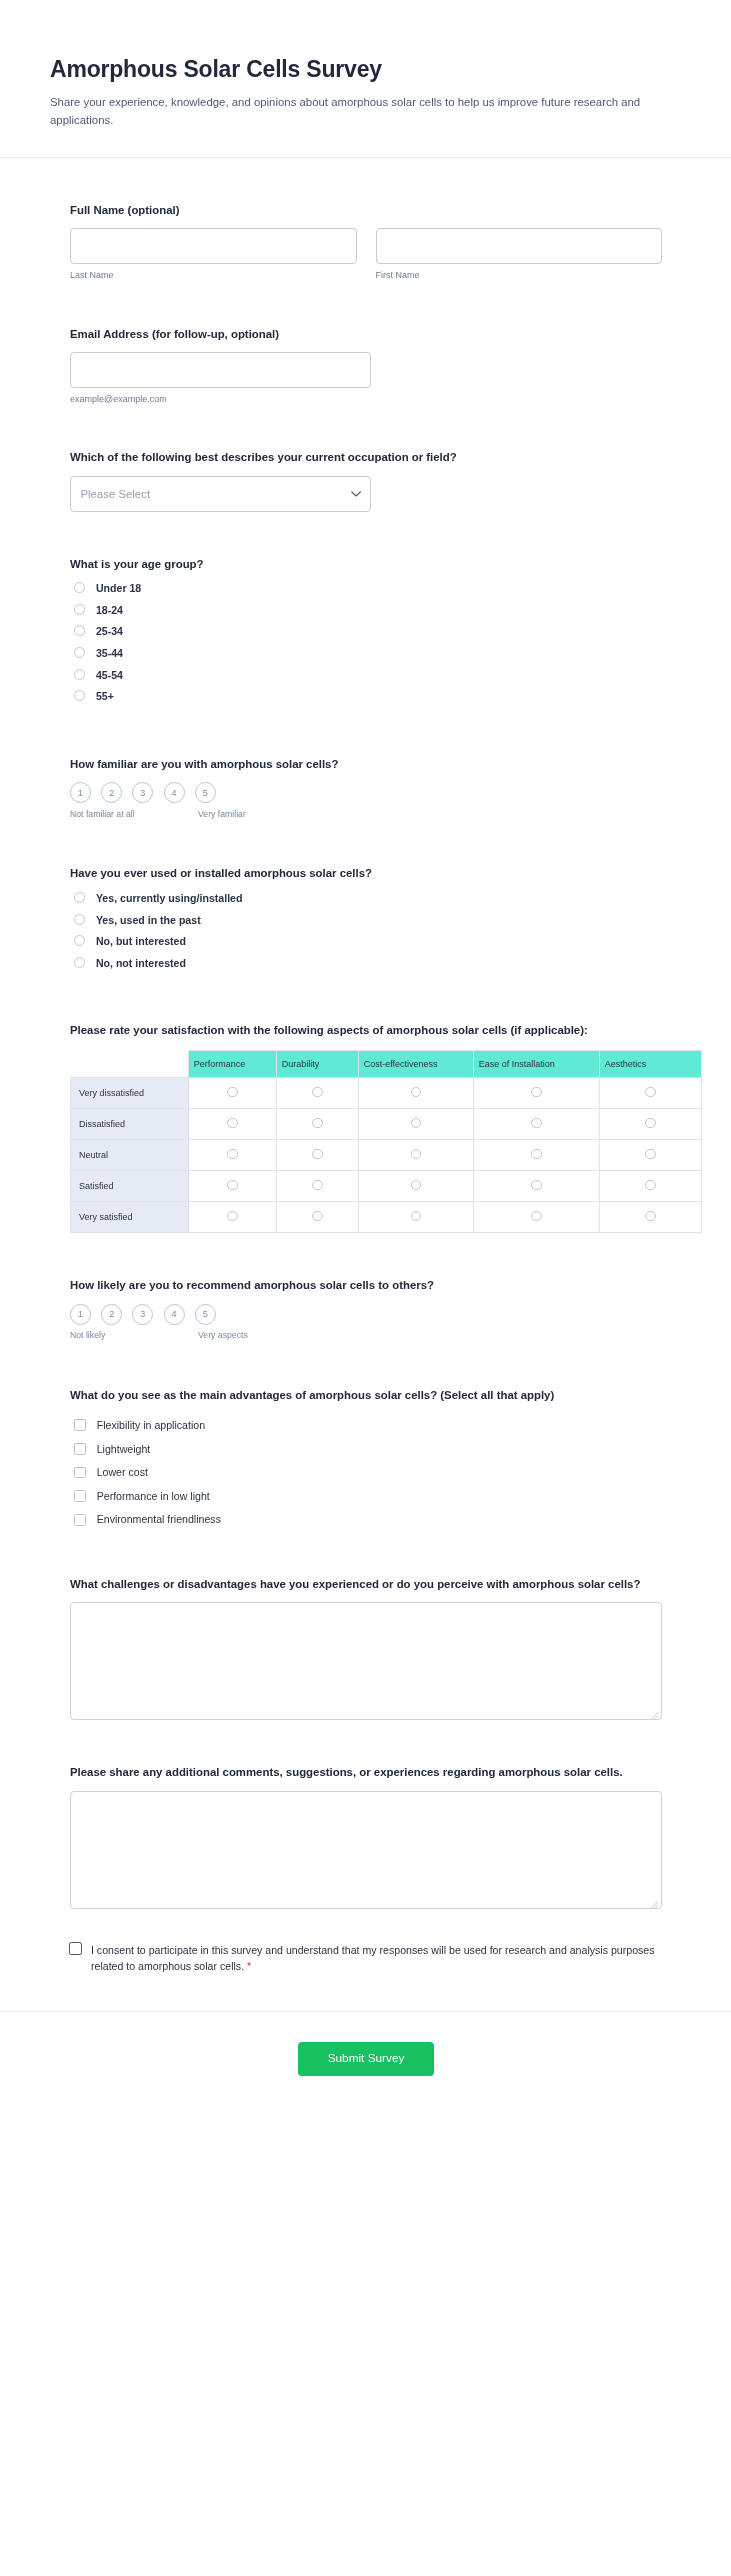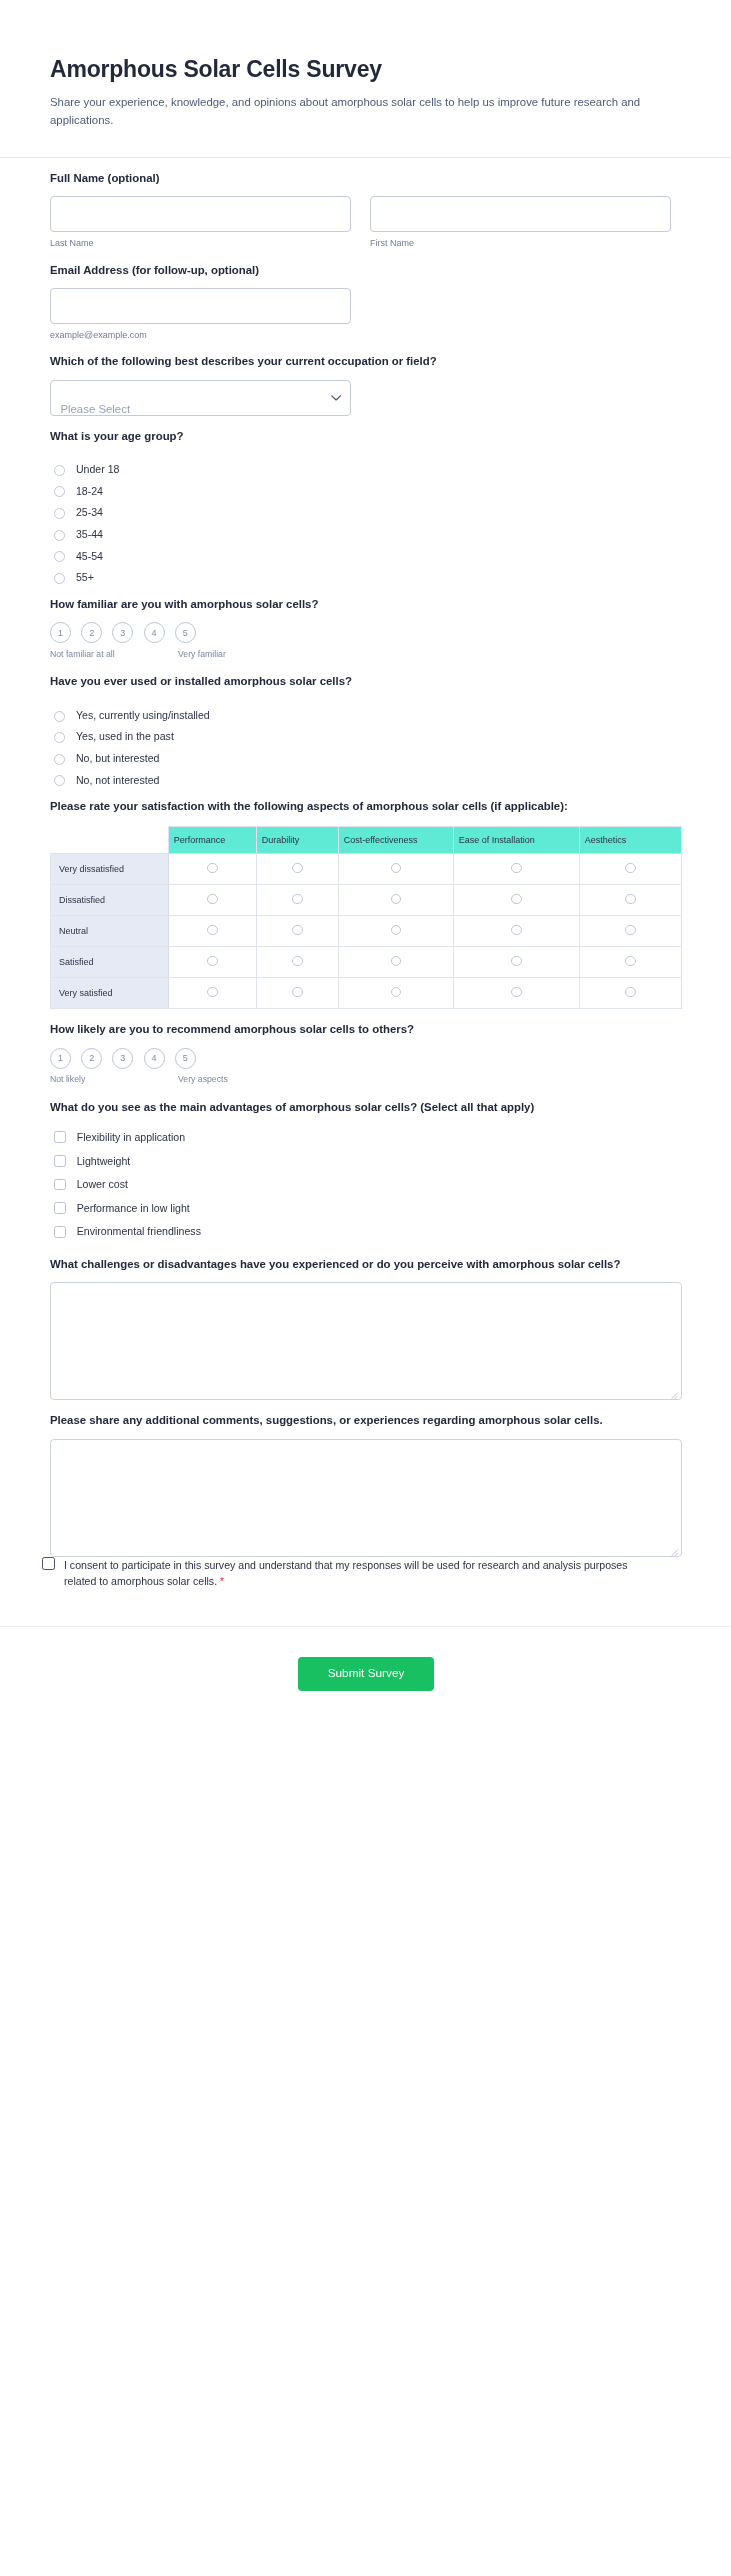--- a/index.html
+++ b/index.html
@@ -33,21 +33,21 @@
   }
   .form-subtitle {
     margin: 0;
     font-size: 11.4px;
     line-height: 1.62;
     color: #4d5a76;
     max-width: 637px;
   }
 
   
-  .field { padding: 0 50px; margin-top: 12px; }
+  .field { padding: 0 70px; margin-top: 44px; }
   .field:first-of-type { margin-top: 33px; }
 
   .q-label {
     font-size: 11.4px;
     font-weight: bold;
     color: #22293b;
     line-height: 1.5;
     margin-bottom: 9.4px;
     max-width: 629px;
   }
@@ -81,43 +81,44 @@
 
   
   .select-wrap { position: relative; width: 301px; }
   .select-box {
     width: 100%;
     height: 36px;
     border: 0.8px solid #c4cada;
     border-radius: 3.9px;
     background: #fff;
     display: flex;
-    align-items: flex-end;
+    align-items: center;
     padding: 0 9.4px;
     font-size: 11.4px;
     color: #96a0b5;
     cursor: pointer;
   }
   .select-chevron {
     position: absolute;
     right: 10.2px;
     top: 50%;
     transform: translateY(-50%);
     pointer-events: none;
     display: block;
     line-height: 0;
   }
 
   
   .opt-list { margin-top: 3.1px; }
   .opt-row {
     display: flex;
-    align-items: flex-end;
+    align-items: flex-start;
     height: 21.6px;
     cursor: pointer;
+    font-weight: bold;
   }
   .radio-dot {
     width: 11px; height: 11px;
     border: 0.8px solid #c0c7d8;
     border-radius: 50%;
     background: #fff;
     flex: 0 0 auto;
     margin-left: 3.9px;
     margin-right: 11px;
   }
@@ -231,21 +232,21 @@
   }
   .ta-big { height: 118px; }
   .resize-grip {
     position: absolute;
     right: 2.4px; bottom: 1.6px;
     width: 8.7px; height: 8.7px;
     pointer-events: none;
   }
 
   
-  .consent-field { padding: 0 42px; }
+  .consent-field { padding: 0 69px; margin-top: 33px; }
   .consent-row { display: flex; align-items: flex-start; }
   .consent-box {
     width: 12.6px; height: 12.6px;
     border: 1.1px solid #4a5268;
     border-radius: 2.4px;
     background: #fff;
     flex: 0 0 auto;
     margin-right: 9.4px;
     margin-top: 0.8px;
     cursor: pointer;

